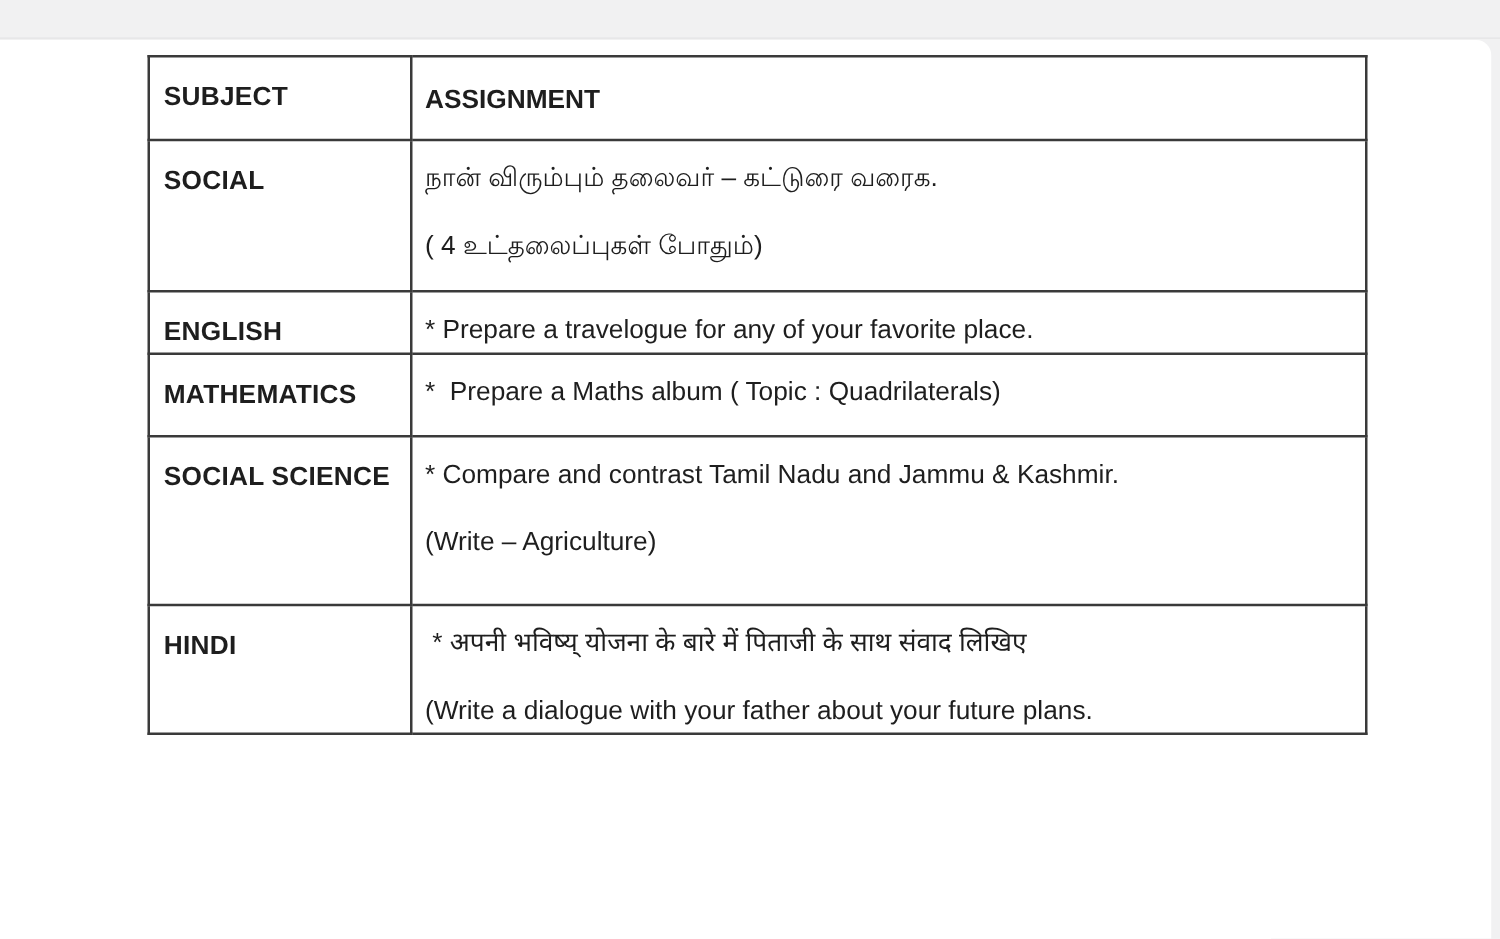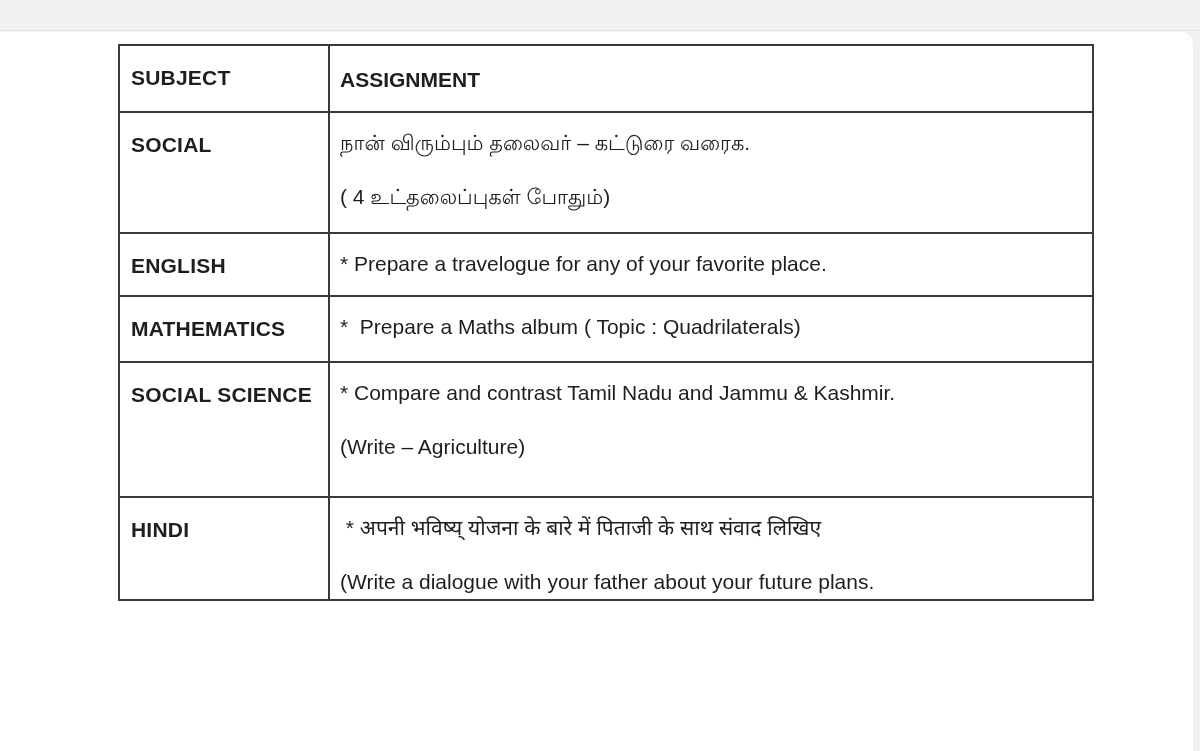--- a/index.html
+++ b/index.html
@@ -48,21 +48,21 @@
   .assign-cell {
     padding: 12px 10px 0 10px;
     font-size: 21px;
     line-height: 35px;
   }
   .assign-cell .line { white-space: pre-wrap; }
   .assign-cell .line + .line { margin-top: 19px; }
 
   tr.r-header  { height: 67px; }
   tr.r-tamil   { height: 121px; }
-  tr.r-english { height: 63px; }
+  tr.r-english { height: 50px; }
   tr.r-math    { height: 66px; border-radius: 22px; }
   tr.r-science { height: 172px; }
   tr.r-social  { height: 135px; }
   tr.r-hindi   { height: 103px; }
 </style>
 </head>
 <body>
 
 <div class="stage">
   <div class="top-band"></div>

